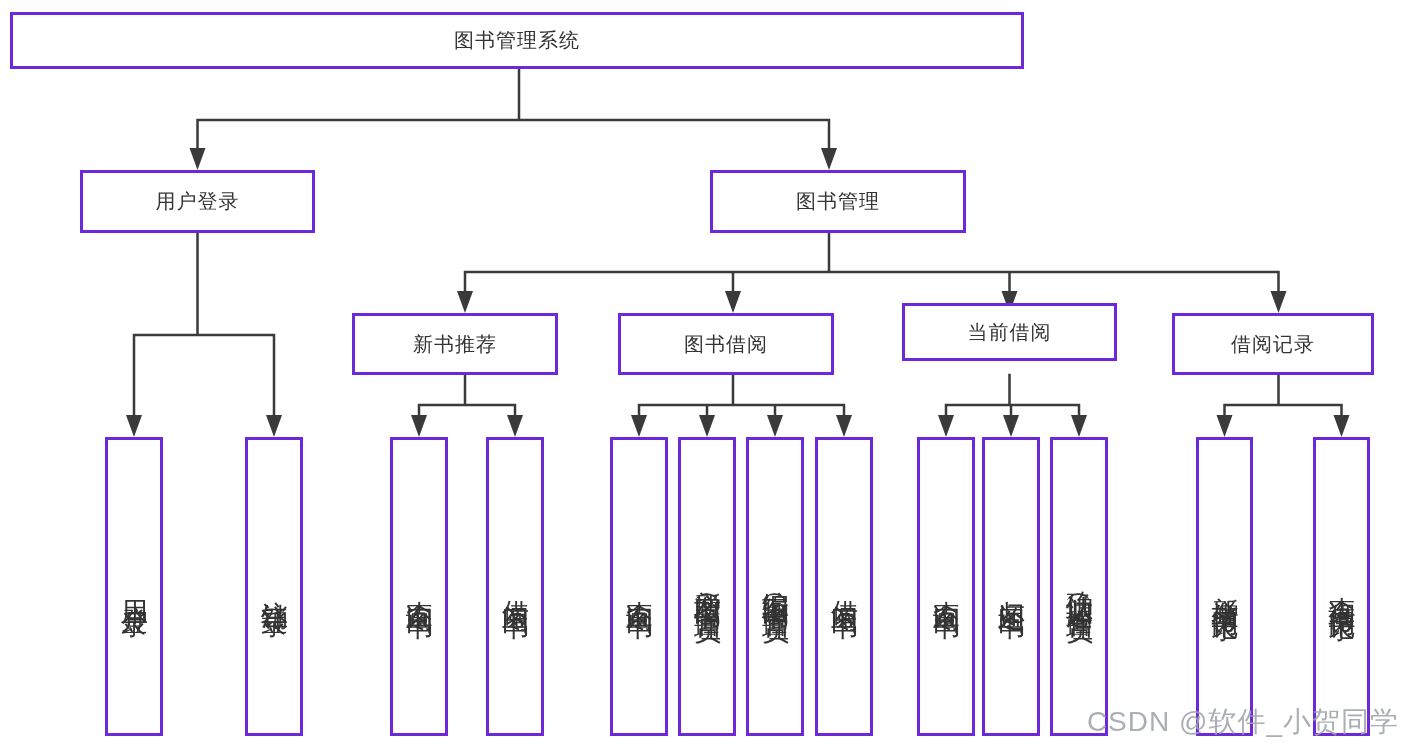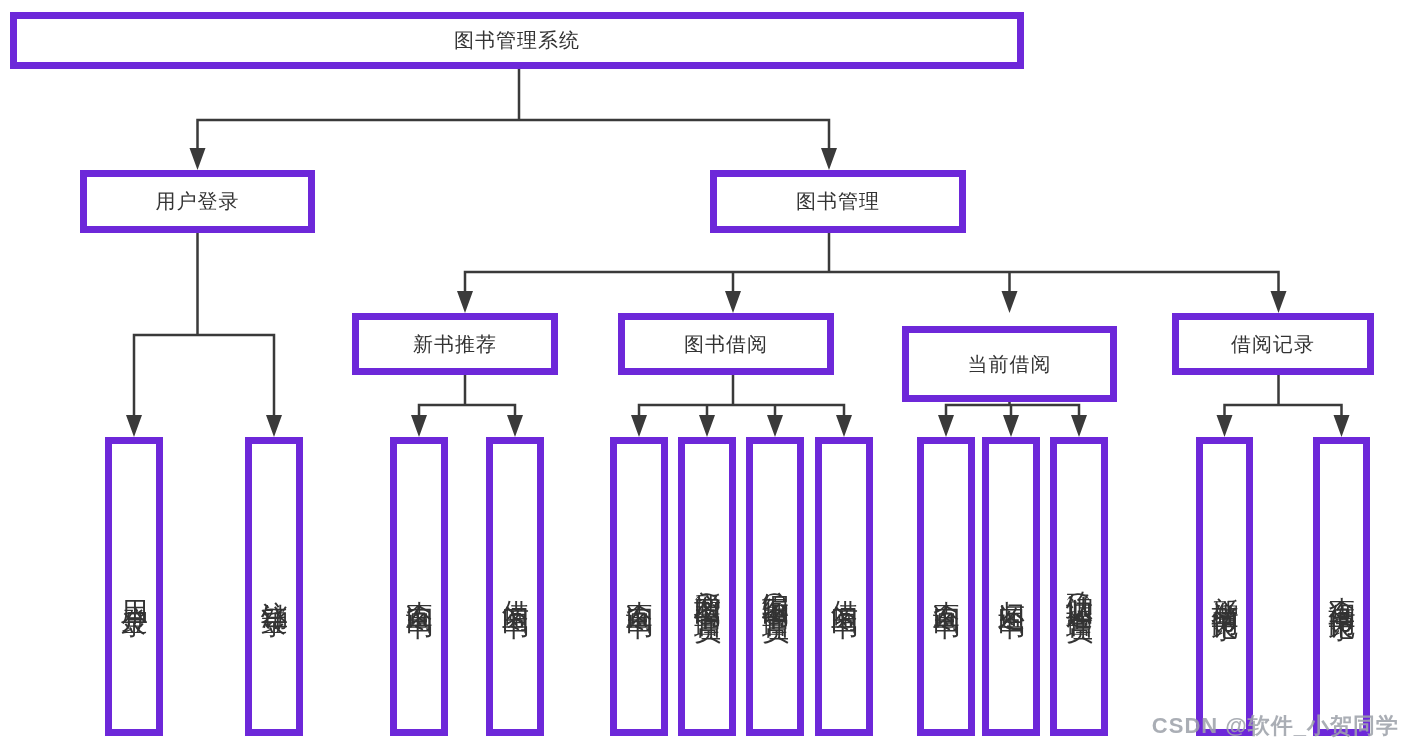--- a/index.html
+++ b/index.html
@@ -2,29 +2,29 @@
 <html><head>
 <meta charset="utf-8">
 <style>
   html,body{margin:0;padding:0;background:#fff;}
   #canvas{
     position:relative;width:1405px;height:747px;background:#ffffff;overflow:hidden;
     font-family:"Liberation Sans",sans-serif;
   }
   #connectors{position:absolute;left:0;top:0;pointer-events:none;}
   .box{
-    position:absolute;box-sizing:border-box;background:#fff;border:7px solid #6d28d9;
+    position:absolute;box-sizing:border-box;background:#fff;border:3px solid #6d28d9;
     display:flex;align-items:center;justify-content:center;color:#333333;
   }
   .h{font-size:20px;letter-spacing:1px;white-space:nowrap;}
   .v{font-size:27px;}
   .v .vt{writing-mode:vertical-rl;text-orientation:mixed;letter-spacing:4px;line-height:1;}
   .watermark{
-    position:absolute;right:6px;bottom:6px;font-size:22px;color:rgba(158,163,171,0.88);
-    letter-spacing:1px;white-space:nowrap;font-weight:bold;
+    position:absolute;right:6px;bottom:6px;font-size:28px;color:rgba(158,163,171,0.88);
+    letter-spacing:1px;white-space:nowrap;
   }
 </style>
 </head>
 <body>
 
 <div id="canvas">
 
   <svg id="connectors" width="1405" height="747" viewBox="0 0 1405 747">
     <path fill="none" stroke="#3a3a3a" stroke-width="2.5" stroke-linecap="square" d="
       M519,69 V120 M197.5,120 H829 M197.5,120 V150 M829,120 V150
@@ -59,21 +59,21 @@
   <div class="box h" style="left:710px;top:170px;width:256px;height:63px">
     <span>图书管理</span>
   </div>
 
   <div class="box h" style="left:352px;top:313px;width:206px;height:62px">
     <span>新书推荐</span>
   </div>
   <div class="box h" style="left:618px;top:313px;width:216px;height:62px">
     <span>图书借阅</span>
   </div>
-  <div class="box h" style="left:902px;top:326px;width:215px;height:76px">
+  <div class="box h" style="left:902px;top:303px;width:215px;height:58px">
     <span>当前借阅</span>
   </div>
   <div class="box h" style="left:1172px;top:313px;width:202px;height:62px">
     <span>借阅记录</span>
   </div>
 
   <div class="box v" style="left:105px;top:437px;width:58px;height:299px">
     <span class="vt">用户登录</span>
   </div>
   <div class="box v" style="left:245px;top:437px;width:58px;height:299px">

